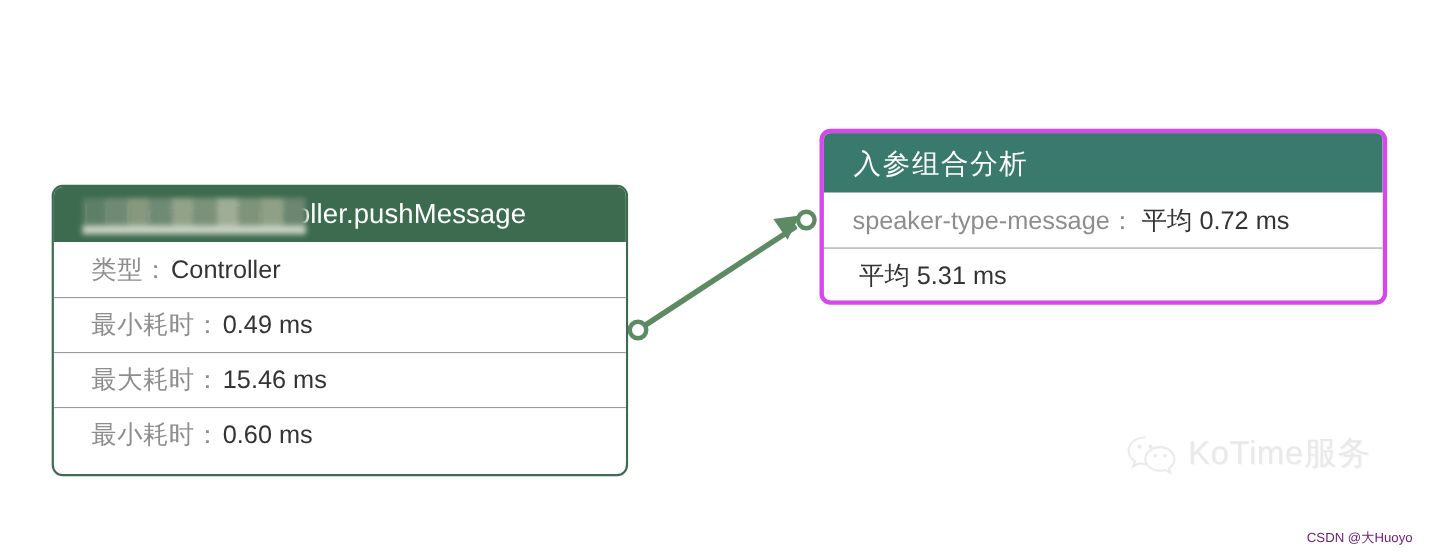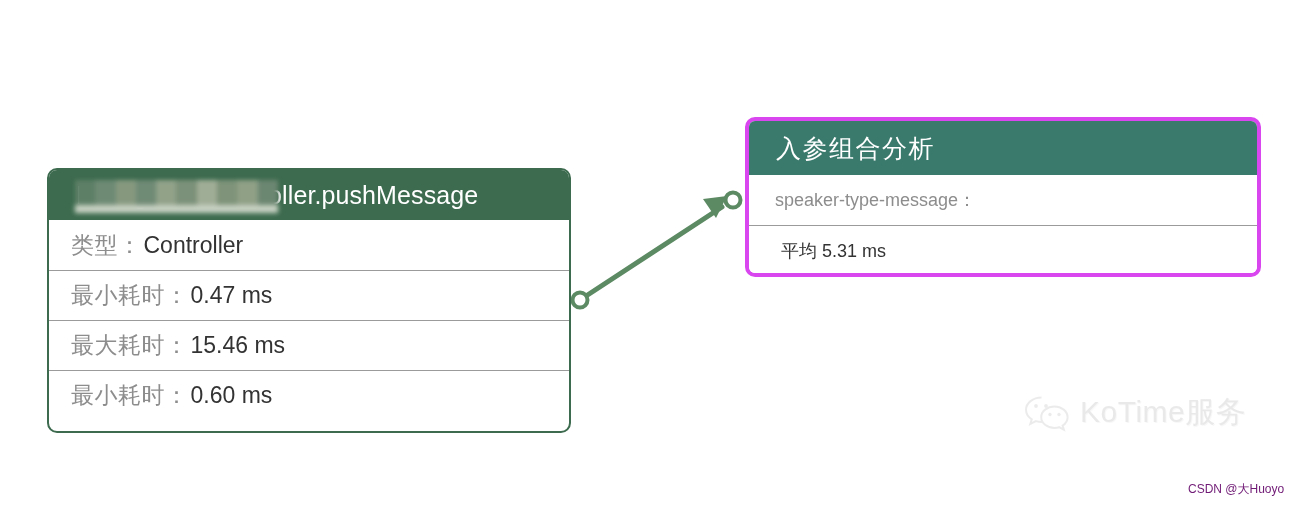--- a/index.html
+++ b/index.html
@@ -62,21 +62,21 @@
     height: 50px;
     background: #3d6b4f;
     padding-left: 27px;
   }
   #left-card .card-header-text {
     font-size: 25px;
     letter-spacing: .1px;
   }
   #left-card .row {
     height: 50px;
-    padding-left: 22px;
+    padding-left: 34px;
     font-size: 23px;
   }
   #left-card .row-label { letter-spacing: .5px; }
   #left-card .row-value { margin-left: 2px; }
 
   
   .redaction {
     position: absolute;
     left: 26px;
     top: 10px;
@@ -125,21 +125,21 @@
     background: #3a7a6d;
     padding-left: 27px;
   }
   #right-card .card-header-text {
     font-size: 25px;
     letter-spacing: 1.5px;
   }
   #right-card .row {
     height: 50px;
     padding-left: 26px;
-    font-size: 18px;
+    font-size: 23px;
     color: #333333;
   }
   #right-card .row-value { margin-left: 6px; }
 
   
   #connector {
     position: absolute;
     left: 0;
     top: 0;
     width: 1303px;
@@ -199,40 +199,41 @@
         <i></i>
     </span>
   </div>
   <div class="card-body">
     <div class="row">
       <span class="row-label">类型：</span>
       <span class="row-value">Controller</span>
     </div>
     <div class="row">
       <span class="row-label">最小耗时：</span>
-      <span class="row-value">0.47 ms</span>
+      <span class="row-value">0.49 ms</span>
     </div>
     <div class="row">
       <span class="row-label">最大耗时：</span>
       <span class="row-value">15.46 ms</span>
     </div>
     <div class="row">
       <span class="row-label">最小耗时：</span>
       <span class="row-value">0.60 ms</span>
     </div>
   </div>
 </div>
 
 <div class="card" id="right-card">
   <div class="card-header">
     <span class="card-header-text">入参组合分析</span>
   </div>
   <div class="card-body">
     <div class="row">
       <span class="row-label">speaker-type-message：</span>
+      <span class="row-value">平均 0.72 ms</span>
     </div>
     <div class="row">
       <span class="row-value">平均 5.31 ms</span>
     </div>
   </div>
 </div>
 
 <div id="wechat-watermark">
   <svg width="46" height="40" viewBox="0 0 46 40">
     <g fill="none" stroke="#dcdcdc" stroke-width="2">

